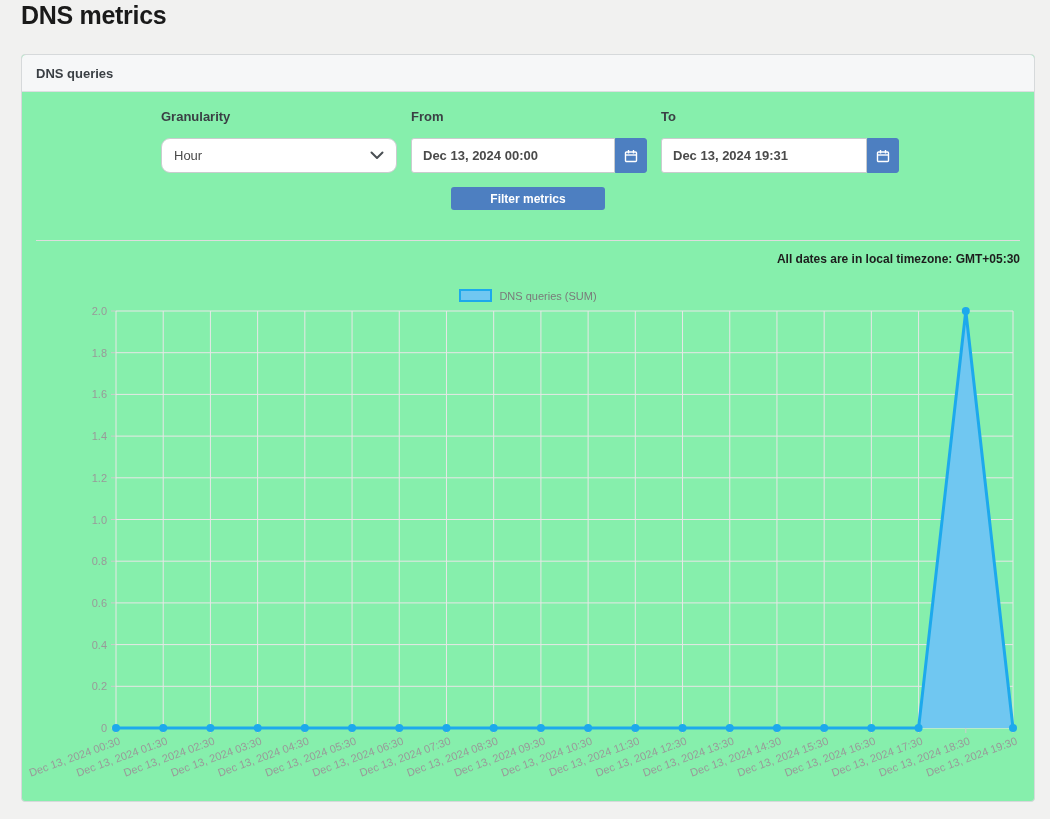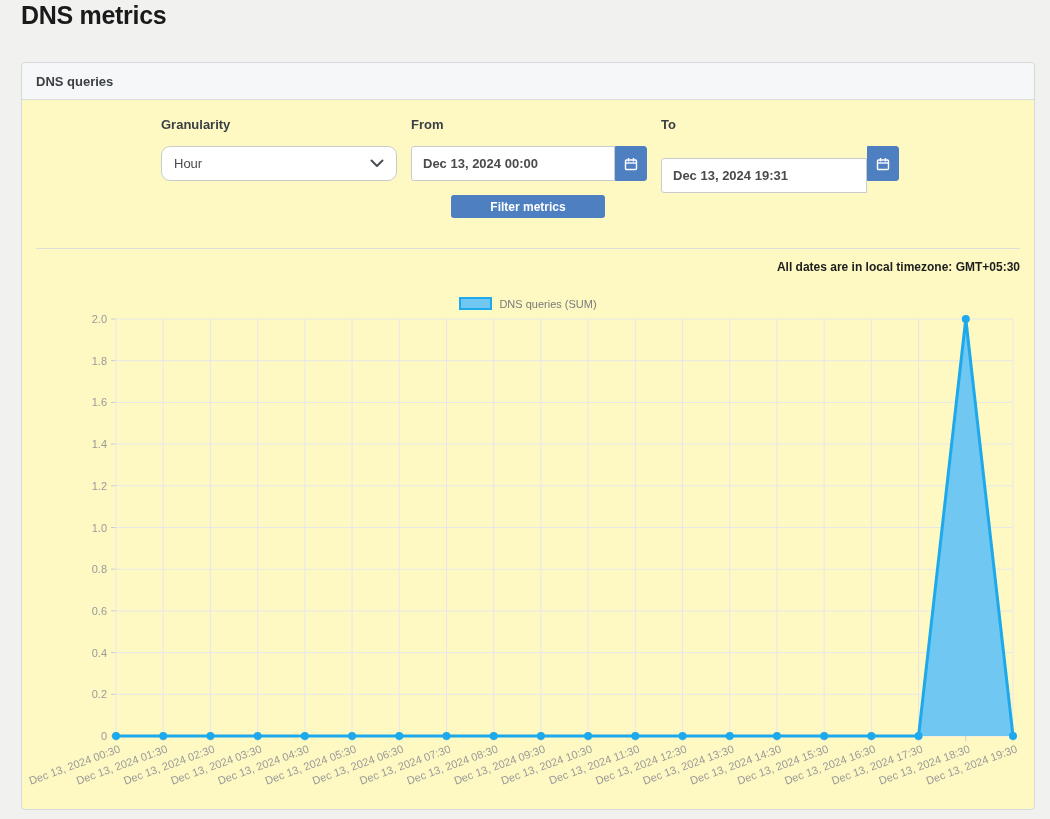--- a/index.html
+++ b/index.html
@@ -9,22 +9,22 @@
     font-family:"Liberation Sans", sans-serif;
     position:relative;
     overflow:hidden;
   }
   .page-title {
     position:absolute; left:21px; top:1px;
     font-size:25px; font-weight:700; color:#1a1a1a;
     letter-spacing:-0.3px;
   }
   .card {
-    position:absolute; left:21px; top:62px; width:1014px; height:748px;
-    background:#fef9c3; border:1px solid #d6d9db; border-radius:4px;
+    position:absolute; left:21px; top:54px; width:1014px; height:748px;
+    background:#86efac; border:1px solid #d6d9db; border-radius:4px;
   }
   .card-header {
     height:37px; background:#f6f7f8; border-bottom:1px solid #dcdfe1;
     border-radius:4px 4px 0 0;
     display:flex; align-items:center; padding-left:14px;
     font-size:13px; font-weight:700; color:#3a3f44;
   }
   .field-label {
     position:absolute; top:54px;
     font-size:13px; font-weight:700; color:#3a3f44;text-align:right;
@@ -38,21 +38,21 @@
     display:flex; align-items:center; justify-content:space-between;
     padding:8px 12px; font-size:13px; color:#4a4a4a; cursor:pointer;
   }
   .text-input {
     position:absolute; top:83px; height:35px;
     background:#fff; border:1px solid #c9ccce; border-radius:3px 0 0 3px;
     padding:0 11px; font-size:13px; color:#4a4a4a;
     font-family:"Liberation Sans", sans-serif; outline:none;font-weight:bold;
   }
   .input-from { left:389px; width:204px; }
-  .input-to { left:639px; width:206px;margin-top:12px; }
+  .input-to { left:639px; width:206px; }
   .cal-btn {
     position:absolute; top:83px; width:32px; height:35px;
     background:#4d7fc1; border:1px solid #4d7fc1; border-radius:0 3px 3px 0;
     display:flex; align-items:center; justify-content:center; cursor:pointer;
   }
   .cal-from { left:593px; }
   .cal-to { left:845px; }
   .filter-btn {
     position:absolute; top:132px; left:50%; transform:translateX(-50%);
     width:154px; height:23px;

